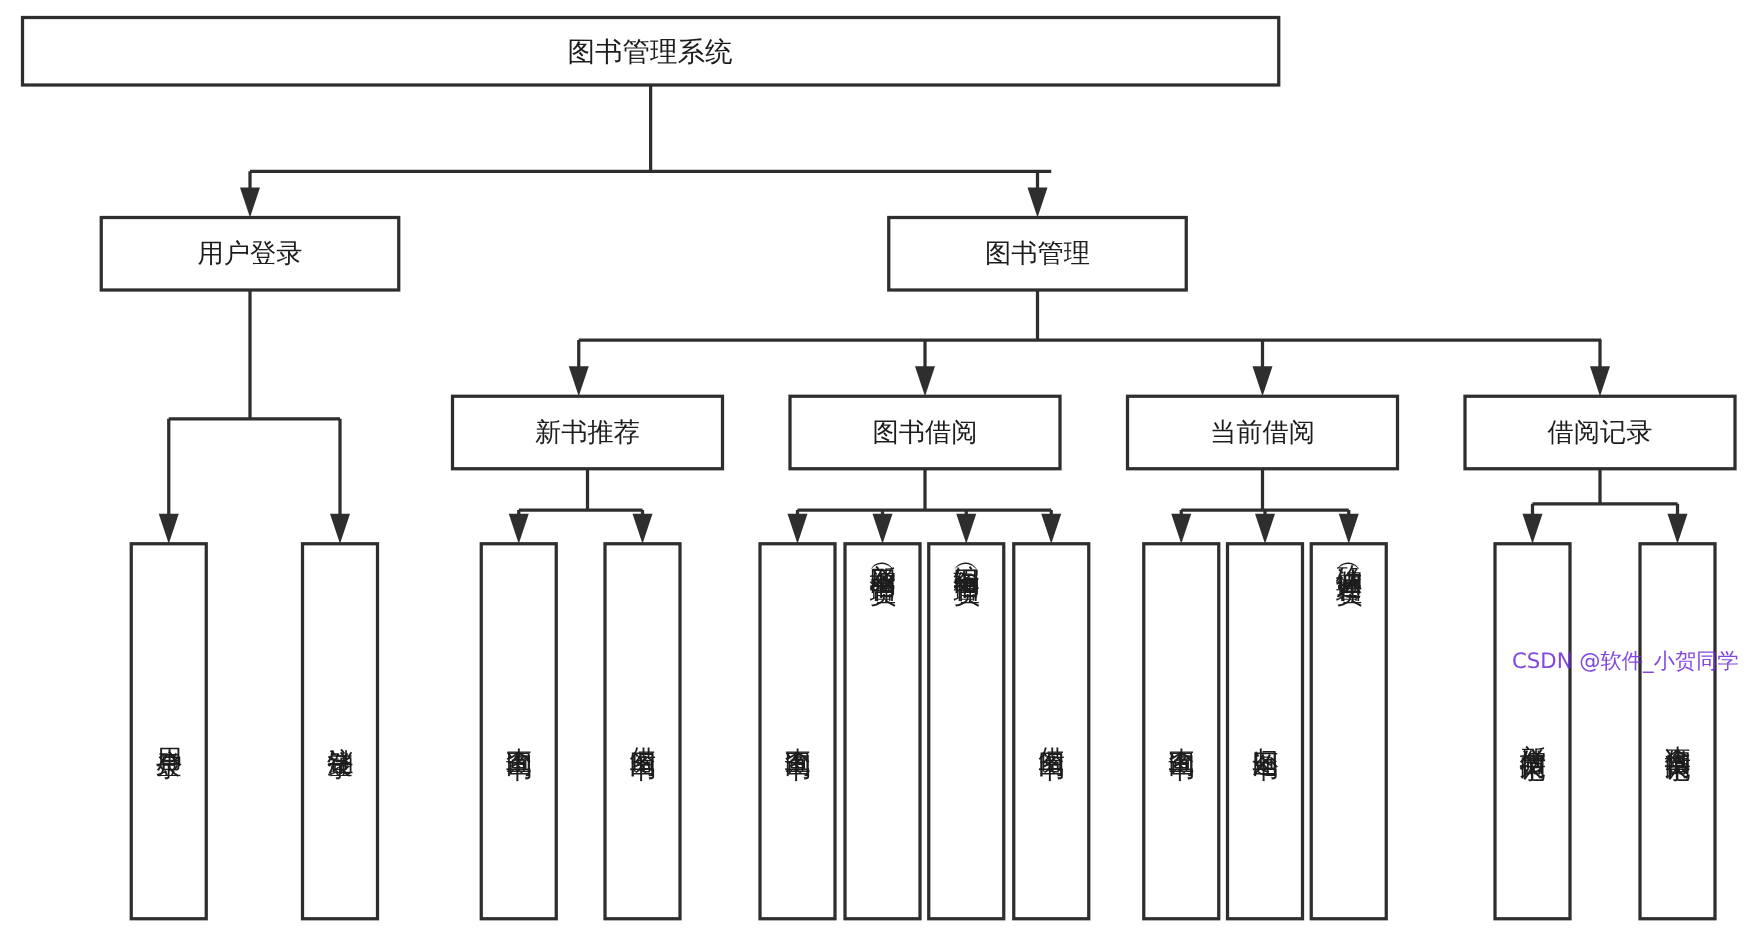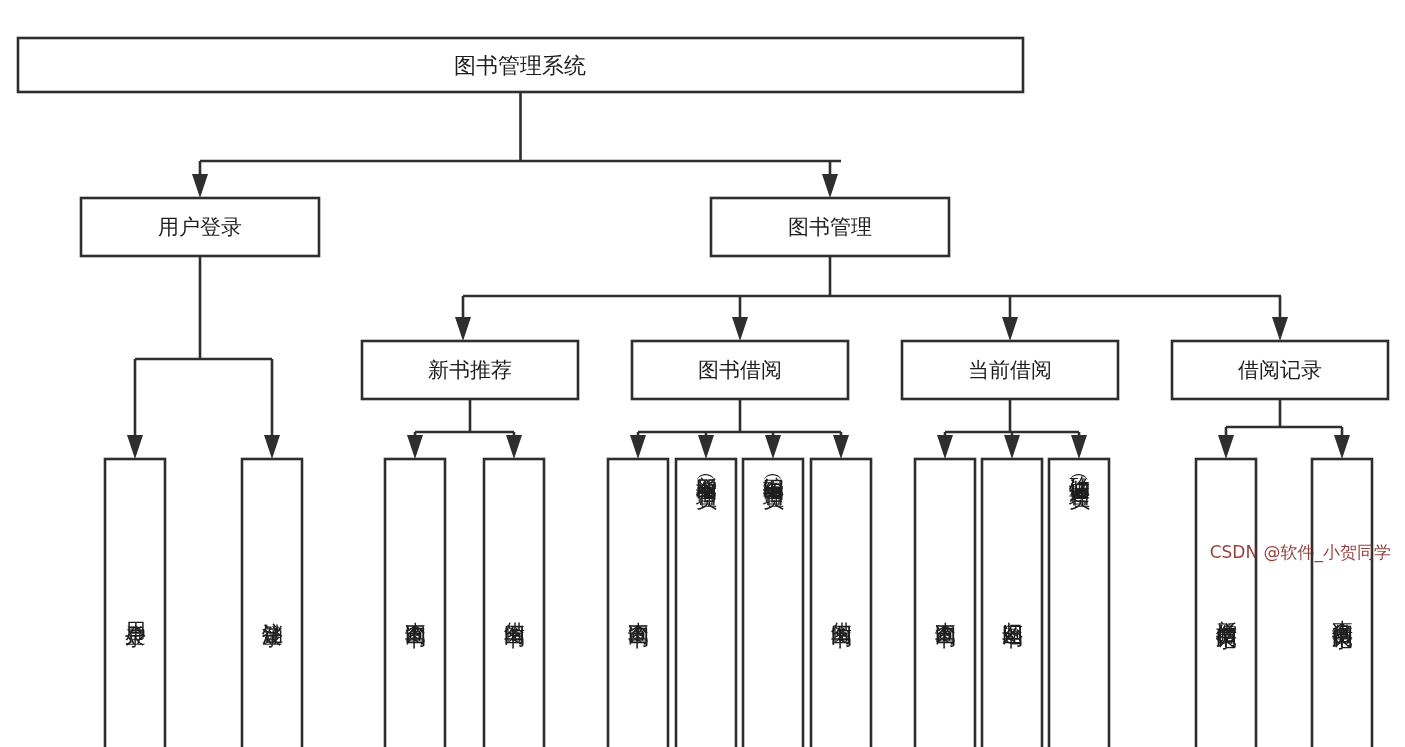--- a/index.html
+++ b/index.html
@@ -14,21 +14,20 @@
     position: relative;
     overflow: hidden;
     font-family: "DejaVu Sans", "Liberation Sans", sans-serif;
   }
   #diagram-root {
     position: absolute;
     left: 0;
     top: 0;
     width: 1405px;
     height: 546px;
-    margin-top: 24px;
   }
   svg.diagram-canvas {
     display: block;
     width: 1405px;
     height: 747px;
   }
   .node-box {
     fill: #ffffff;
     stroke: #2e2e2e;
     stroke-width: 2.6;
@@ -73,21 +72,21 @@
     letter-spacing: 2px;
     color: #1d1d1d;
     white-space: nowrap;
   }
   #watermark {
     position: absolute;
     right: 14px;
     bottom: 6px;
     font-family: "DejaVu Sans", "Liberation Sans", sans-serif;
     font-size: 17px;
-    color: #7f1d1d;
+    color: #6d28d9;
     opacity: 0.85;
     white-space: nowrap;
     user-select: none;
   }
 </style>
 </head>
 <body>
 
 <div id="diagram-root">
 

